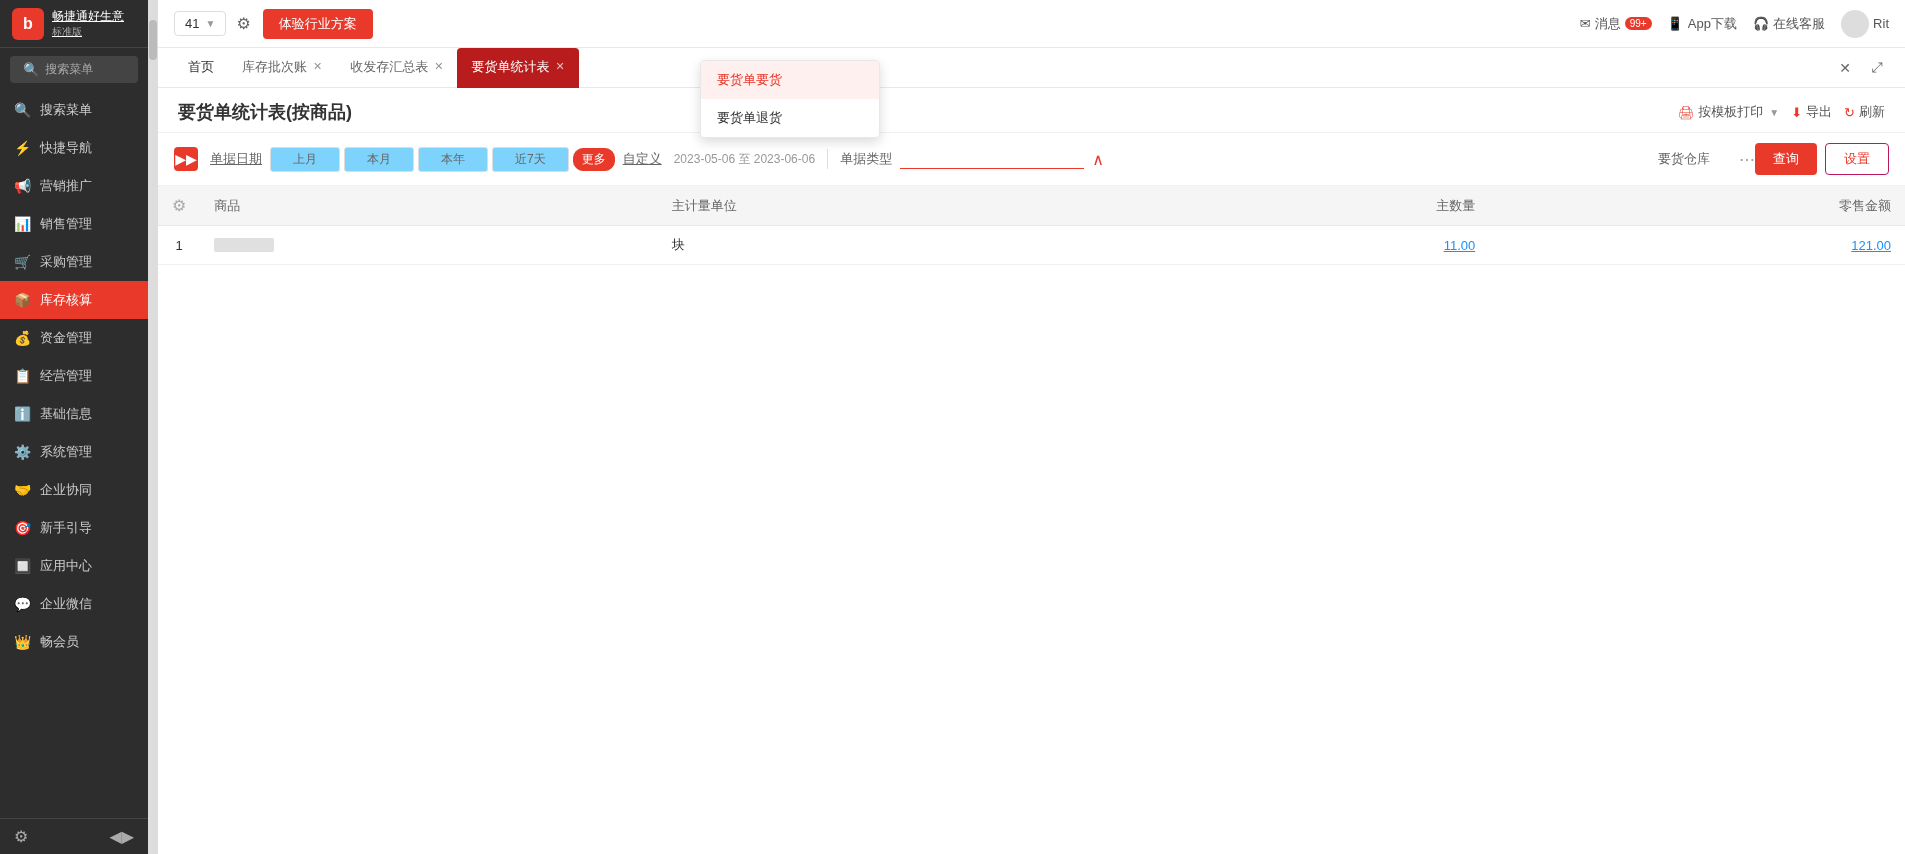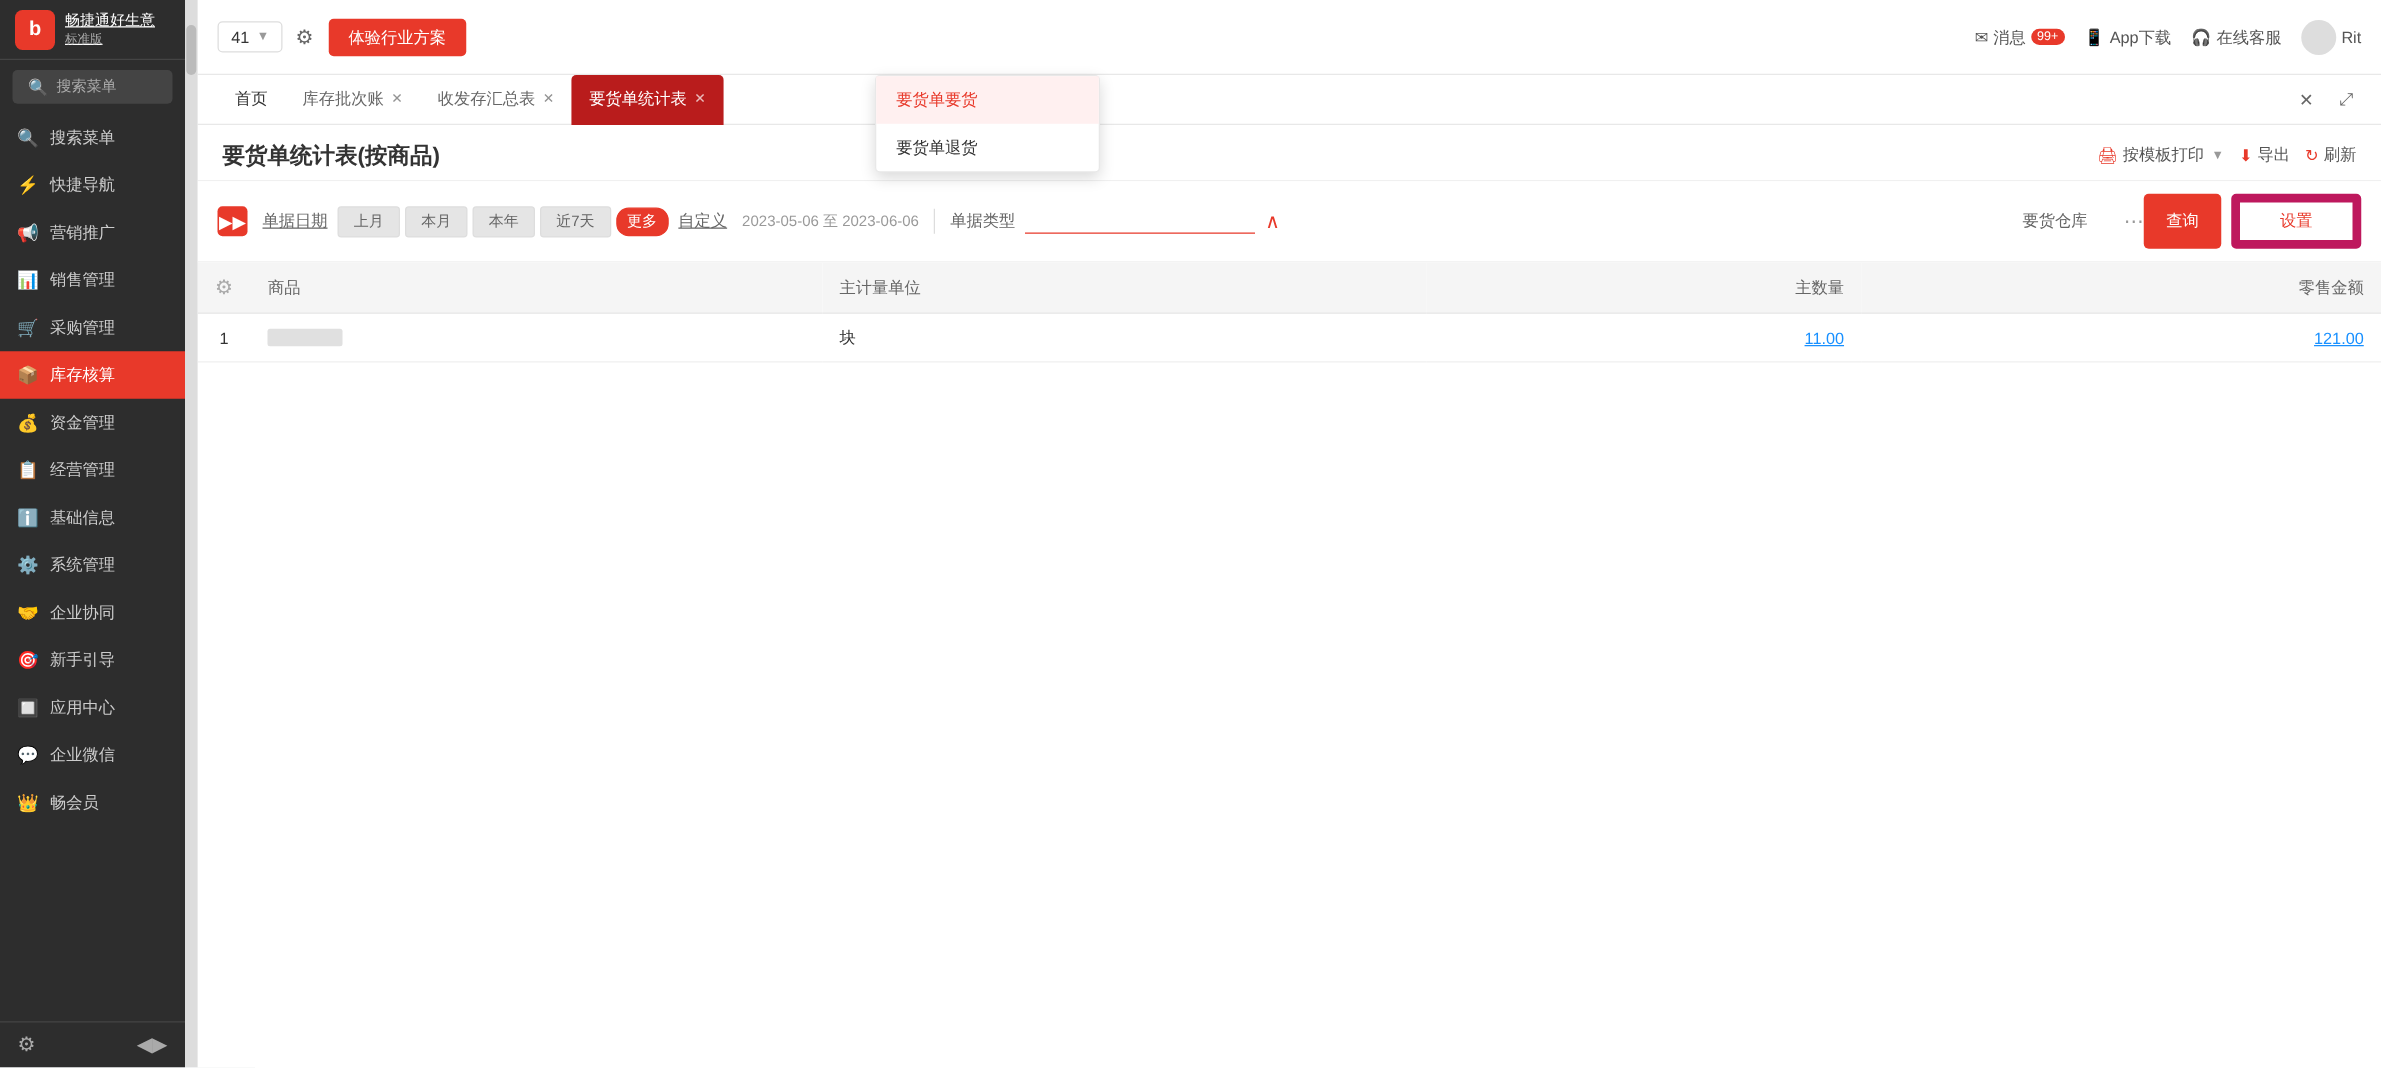--- a/index.html
+++ b/index.html
@@ -120,21 +120,21 @@
       display: flex;
       flex-direction: column;
       height: 854px;
       background: #f5f5f5;
       overflow: hidden;
     }
 
     
     .top-header {
       background: #fff;
-      height: 60px;
+      height: 48px;
       display: flex;
       align-items: center;
       padding: 0 16px;
       border-bottom: 1px solid #e8e8e8;
       flex-shrink: 0;
       gap: 32px;
     }
     .header-left {
       display: flex;
       align-items: center;
@@ -322,27 +322,27 @@
       color: #666;
       white-space: nowrap;
       text-decoration: underline;
     }
     .date-btns {
       display: flex;
       align-items: center;
       gap: 4px;
     }
     .date-btn {
-      padding: 3px 12px;
+      padding: 3px 22px;
       font-size: 12px;
       border: 1px solid #ddd;
       border-radius: 3px;
       color: #666;
       cursor: pointer;
-      background: #e5e5e5;
+      background: #7dd3fc;
     }
     .date-btn-more {
       background: #e8392a;
       color: #fff;
       border-color: #e8392a;
       border-radius: 10px;
       padding: 2px 8px;
     }
     .date-range-text {
       font-size: 12px;
@@ -407,23 +407,23 @@
       color: #fff;
       border: none;
       border-radius: 4px;
       padding: 6px 18px;
       font-size: 13px;
       cursor: pointer;
     }
     .settings-btn {
       background: #fff;
       color: #e8392a;
-      border: 7px solid #be185d;
+      border: 1px solid #be185d;
       border-radius: 4px;
-      padding: 6px 32px;
+      padding: 6px 18px;
       font-size: 13px;
       cursor: pointer;
     }
 
     
     .dropdown-overlay {
       position: absolute;
       top: 60px;
       left: 700px;
       background: #fff;

